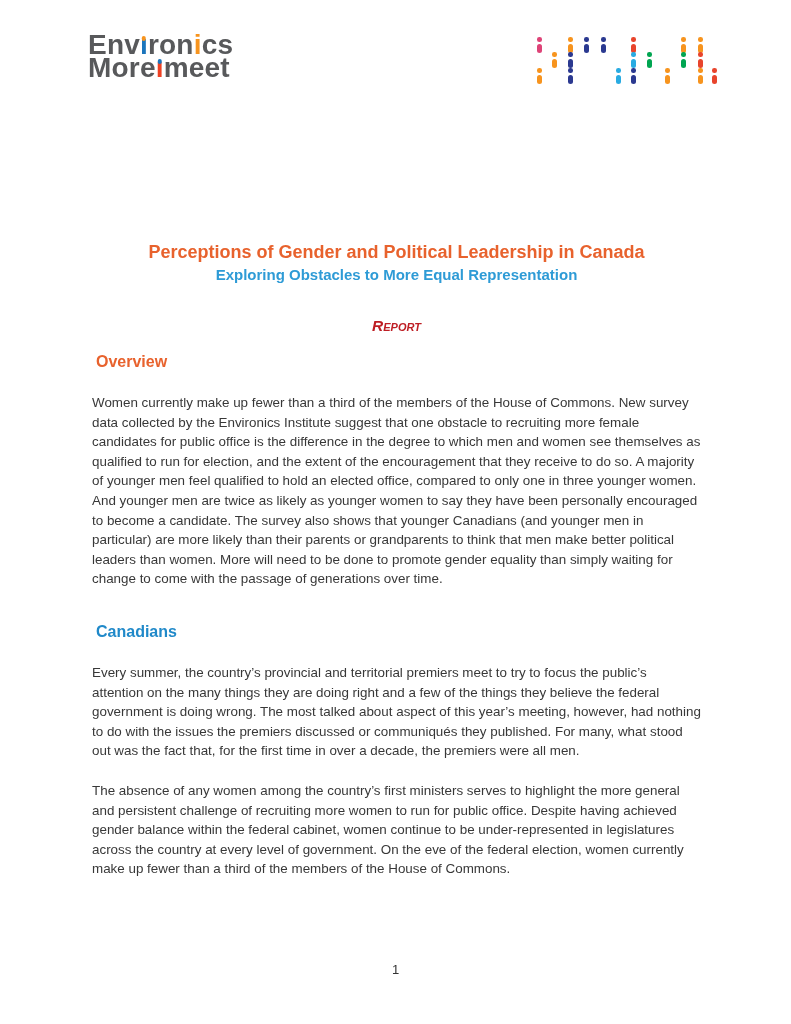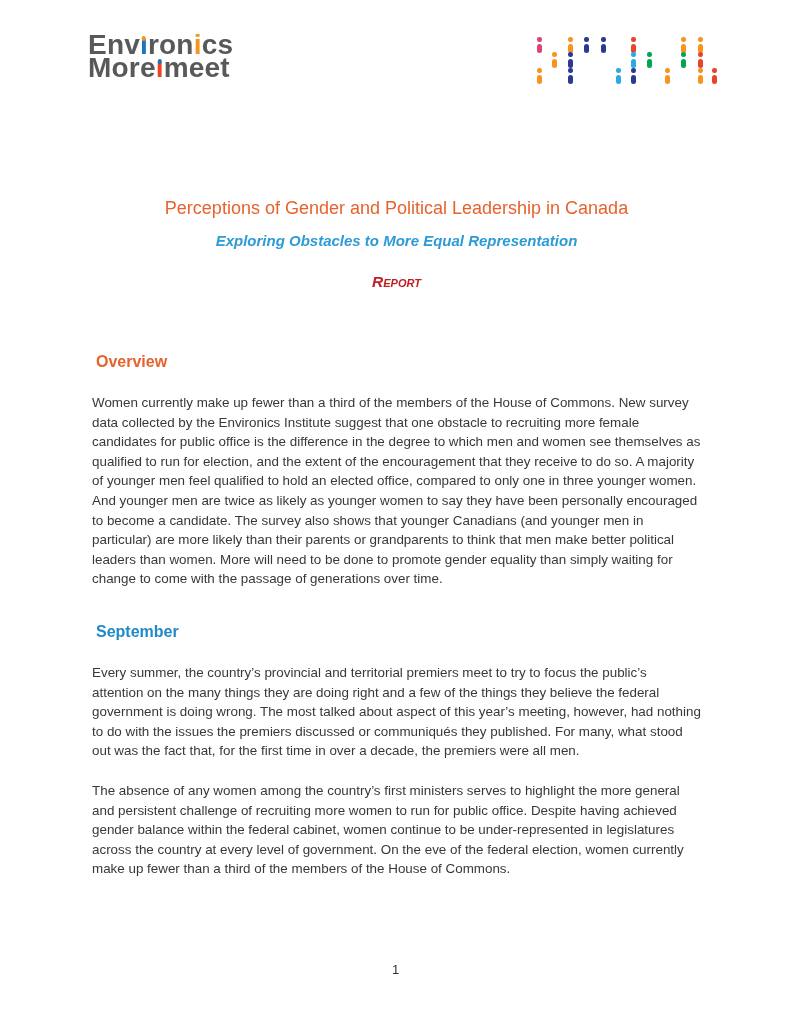--- a/index.html
+++ b/index.html
@@ -27,23 +27,23 @@
   }
 
   
   .brand-pattern { position:absolute; left:530px; top:30px; width:200px; height:62px; }
   .pi { position:absolute; width:5px; }
   .pi-dot  { width:4.5px; height:4.5px; border-radius:50%; }
   .pi-stem { width:4.5px; height:9px; border-radius:2.5px; margin-top:2px; }
 
   
   .title-block { position:absolute; left:91px; right:89px; top:197px; text-align:center; }
-  .doc-title    { font-size:18px; font-weight:normal; line-height:22px; }
-  .doc-subtitle { font-size:15px; font-weight:bold; font-style:italic; line-height:19px; margin-top:12px; }
-  .report-label { margin-top:23px; font-size:15.5px; font-weight:bold; font-style:italic; font-variant:small-caps; line-height:18px; }
+  .doc-title    { font-size:18px; font-weight:bold; line-height:22px;margin-top:44px; }
+  .doc-subtitle { font-size:15px; font-weight:bold; line-height:19px; margin-top:2px; }
+  .report-label { margin-top:33px; font-size:15.5px; font-weight:bold; font-style:italic; font-variant:small-caps; line-height:18px; }
   .report-date  { font-size:14.5px; font-weight:bold; font-style:italic; font-variant:small-caps; line-height:18px; }
 
   
   .content { position:absolute; left:92px; right:90px; top:352px; }
   .section-heading {
     font-size:16px; font-weight:bold; line-height:20px;
     margin:0 0 21px 4px;
   }
   .section + .section { margin-top:33px; }
   .content p {
@@ -160,21 +160,21 @@
   </div>
 
   <div class="content">
 
     <div class="section">
       <h2 class="section-heading" style="color: rgb(232, 98, 45);">Overview</h2>
       <p>Women currently make up fewer than a third of the members of the House of Commons. New survey data collected by the Environics Institute suggest that one obstacle to recruiting more female candidates for public office is the difference in the degree to which men and women see themselves as qualified to run for election, and the extent of the encouragement that they receive to do so. A majority of younger men feel qualified to hold an elected office, compared to only one in three younger women. And younger men are twice as likely as younger women to say they have been personally encouraged to become a candidate. The survey also shows that younger Canadians (and younger men in particular) are more likely than their parents or grandparents to think that men make better political leaders than women. More will need to be done to promote gender equality than simply waiting for change to come with the passage of generations over time.</p>
     </div>
 
     <div class="section">
-      <h2 class="section-heading" style="color: rgb(32, 137, 201);">September</h2>
+      <h2 class="section-heading" style="color: rgb(32, 137, 201);">Canadians</h2>
       <p>Every summer, the country’s provincial and territorial premiers meet to try to focus the public’s attention on the many things they are doing right and a few of the things they believe the federal government is doing wrong. The most talked about aspect of this year’s meeting, however, had nothing to do with the issues the premiers discussed or communiqués they published. For many, what stood out was the fact that, for the first time in over a decade, the premiers were all men.</p>
       <p>The absence of any women among the country’s first ministers serves to highlight the more general and persistent challenge of recruiting more women to run for public office. Despite having achieved gender balance within the federal cabinet, women continue to be under-represented in legislatures across the country at every level of government. On the eve of the federal election, women currently make up fewer than a third of the members of the House of Commons.</p>
     </div>
 
   </div>
 
   <div class="page-number">1</div>
 
 </div>
 

